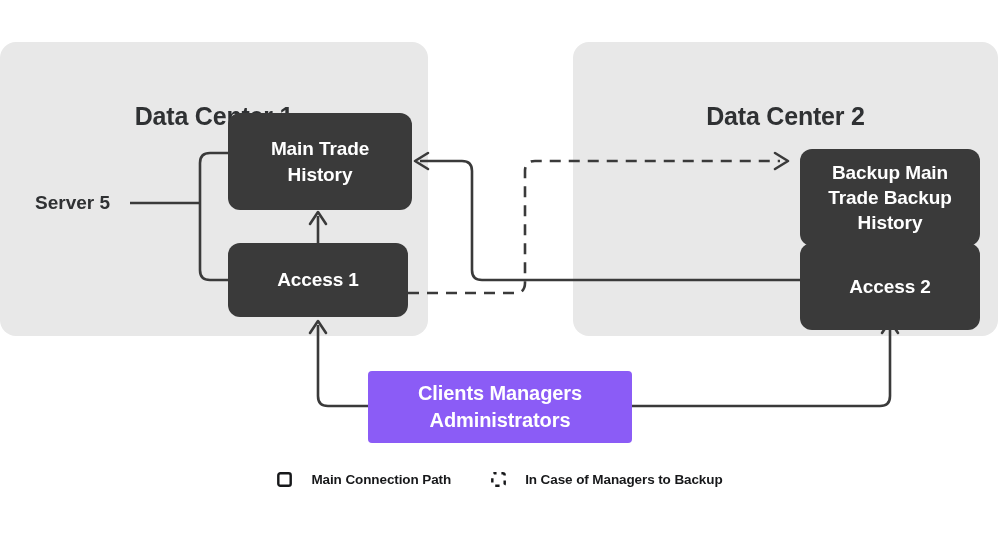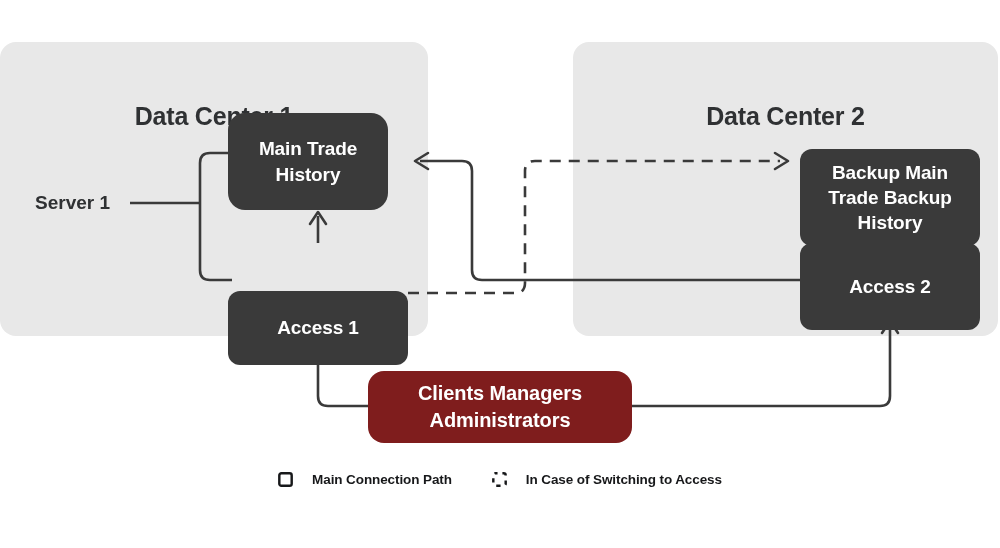--- a/index.html
+++ b/index.html
@@ -37,22 +37,22 @@
     justify-content:center;
     text-align:center;
     font-size:19px;
     font-weight:700;
     line-height:1.33;
     letter-spacing:-0.1px;
     padding:0 10px;
     box-sizing:border-box;
   }
   .node.purple{
-    background:#7f1d1d;
-    border-radius:16px;
+    background:#8b5cf6;
+    border-radius:4px;
     font-size:20px;
   }
 
   .label{
     position:absolute;
     font-size:19px;
     font-weight:700;
     color:#2f3133;
     white-space:nowrap;
   }
@@ -136,28 +136,28 @@
     <path class="dashed" d="M890,243 L890,216"></path>
     <path class="head" d="M882,224 L890,212 L898,224"></path>
 
     <path class="solid" d="M368,406 L328,406 Q318,406 318,396 L318,325"></path>
     <path class="head" d="M310,333 L318,321 L326,333"></path>
 
     <path class="solid" d="M632,406 L880,406 Q890,406 890,396 L890,325"></path>
     <path class="head" d="M882,333 L890,321 L898,333"></path>
   </svg>
 
-  <div class="label" style="left:35px;top:192px;">Server 1</div>
+  <div class="label" style="left:35px;top:192px;">Server 5</div>
 
-  <div class="node" style="left:228px;top:113px;width:160px;height:97px;border-radius:17px;">
+  <div class="node" style="left:228px;top:113px;width:184px;height:97px;">
     <span style="white-space:pre-line;">Main Trade
 History</span>
   </div>
 
-  <div class="node" style="left:228px;top:243px;width:180px;height:74px;margin-top:48px;">
+  <div class="node" style="left:228px;top:243px;width:180px;height:74px;">
     <span>Access 1</span>
   </div>
 
   <div class="node" style="left:800px;top:113px;width:180px;height:97px;margin-top:36px;">
     <span style="white-space:pre-line;">Backup Main
 Trade Backup
 History</span>
   </div>
 
   <div class="node" style="left:800px;top:243px;width:180px;height:87px;">
@@ -174,17 +174,17 @@
       <svg class="sw" viewBox="0 0 16 16" xmlns="http://www.w3.org/2000/svg">
         <rect x="1.4" y="1.4" width="13.2" height="13.2" rx="2.2" fill="none" stroke="#17181a" stroke-width="2.6"></rect>
       </svg>
       <span class="legend-text">Main Connection Path</span>
     </div>
 
     <div class="legend-item">
       <svg class="sw" viewBox="0 0 16 16" xmlns="http://www.w3.org/2000/svg">
         <rect x="1.4" y="1.4" width="13.2" height="13.2" rx="2.2" fill="none" stroke="#17181a" stroke-width="2.6" stroke-dasharray="4.6 5.2" stroke-dashoffset="2.3"></rect>
       </svg>
-      <span class="legend-text">In Case of Switching to Access</span>
+      <span class="legend-text">In Case of Managers to Backup</span>
     </div>
   </div>
 
 </div>
 
 </body></html>

